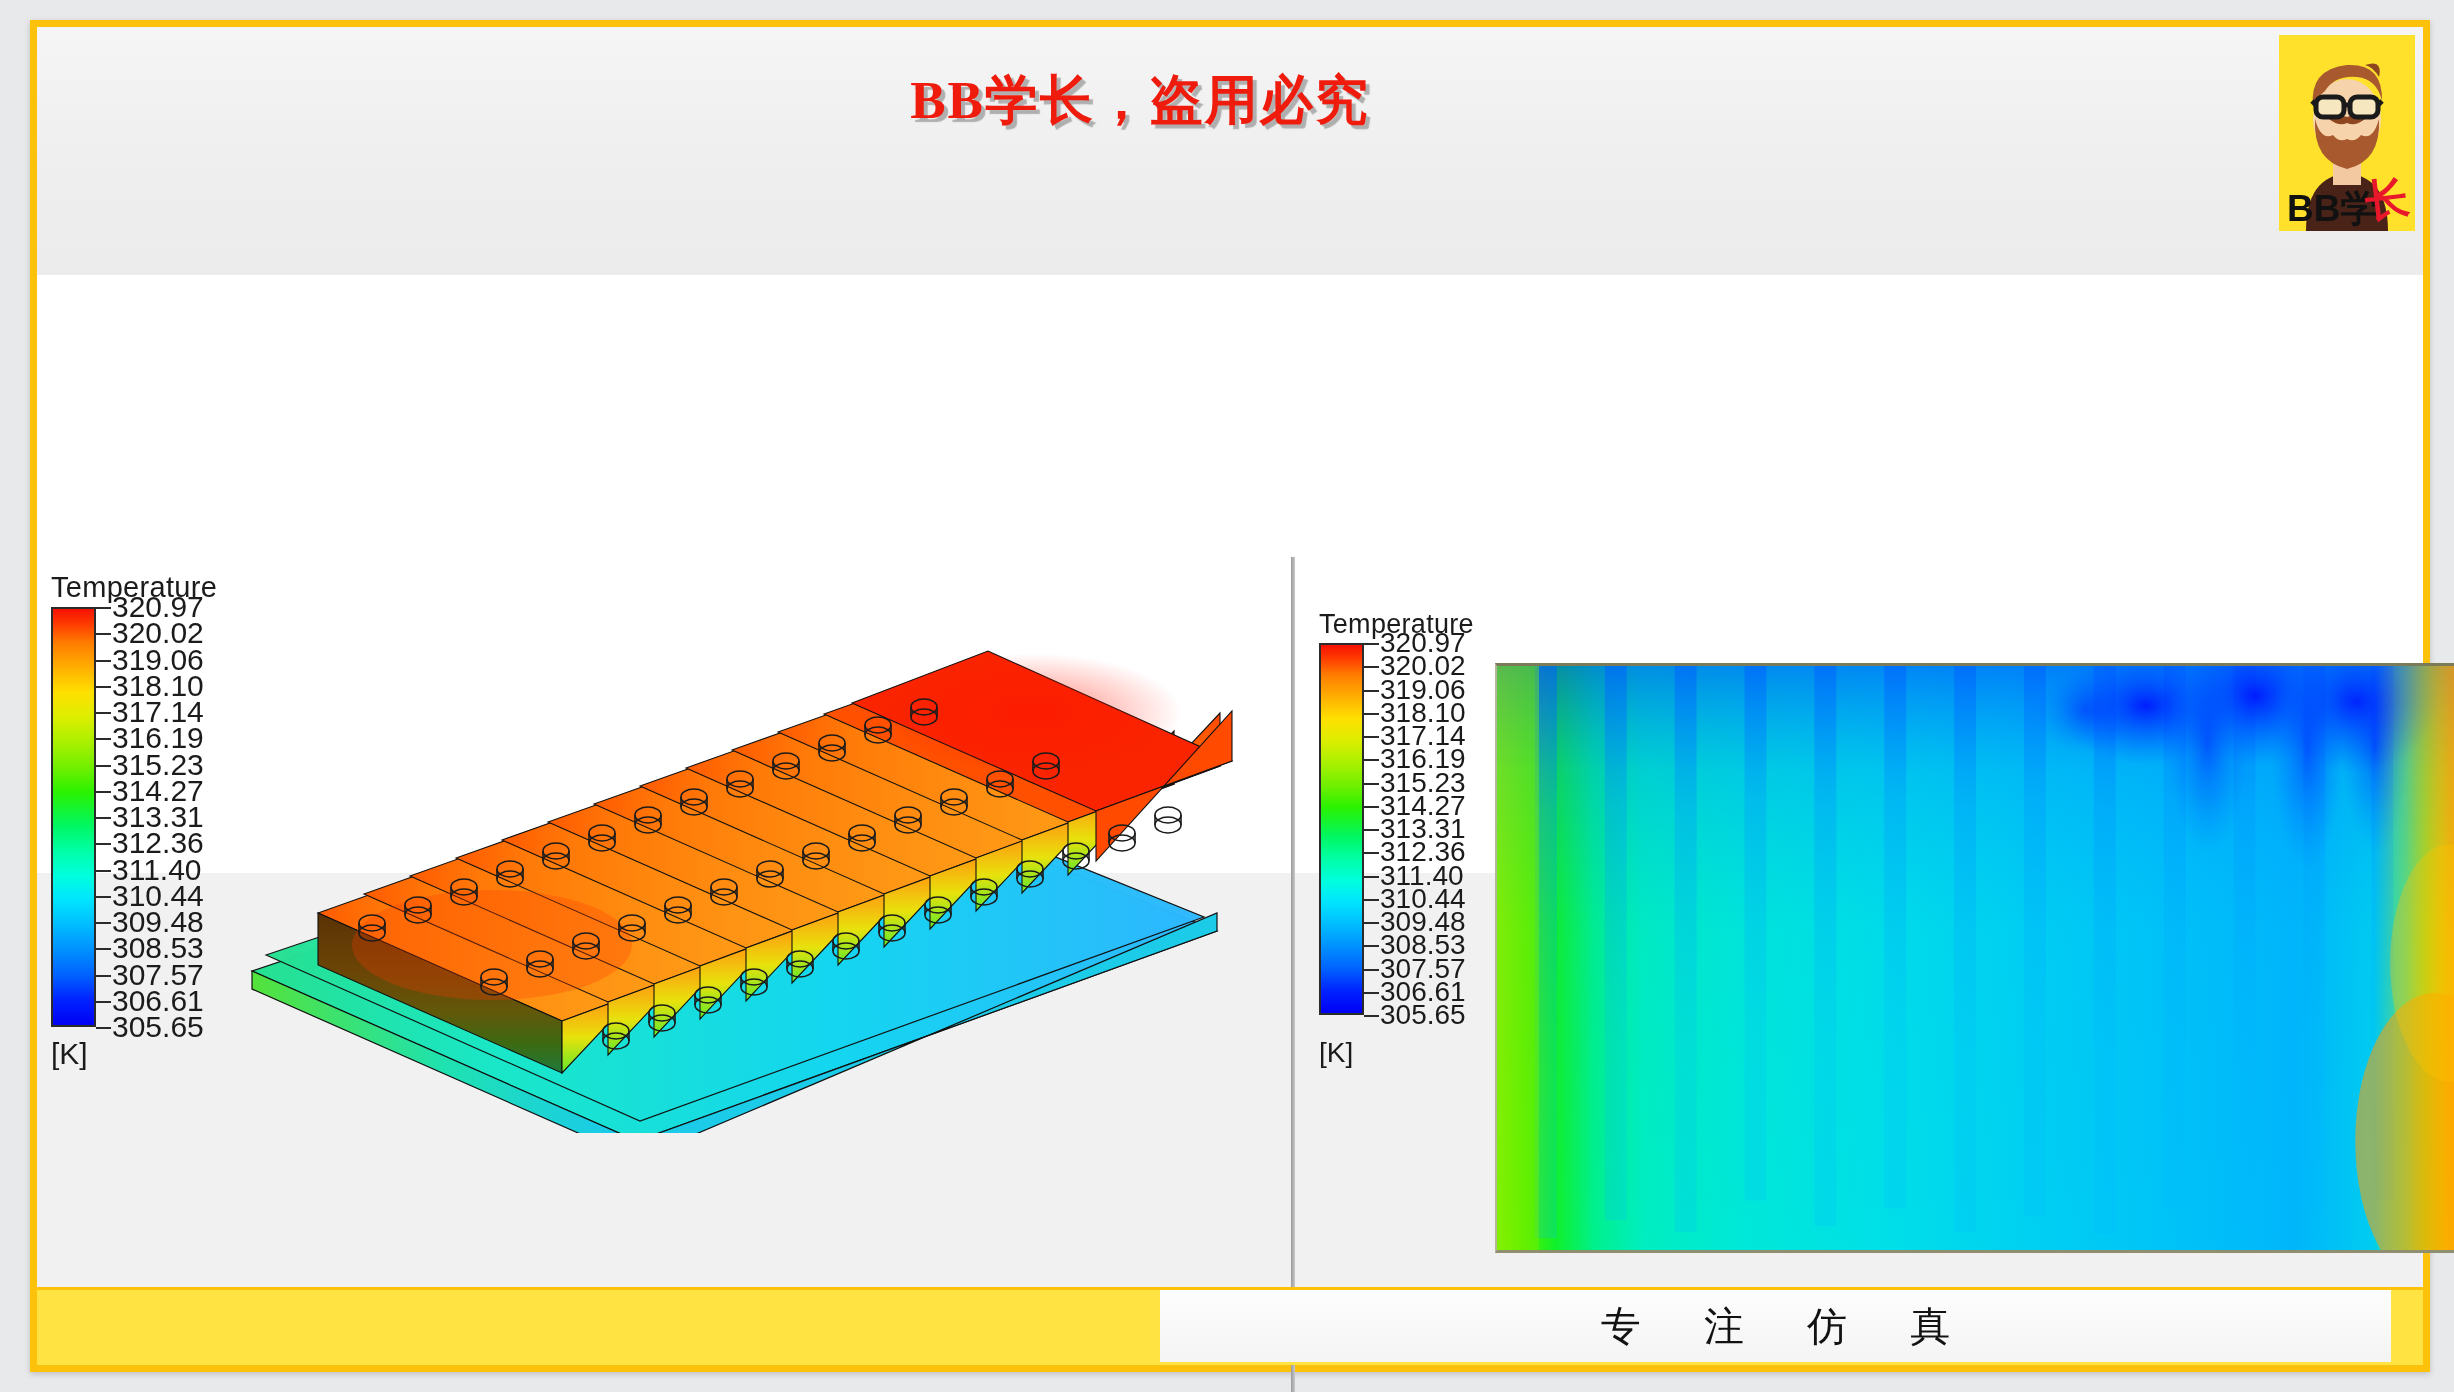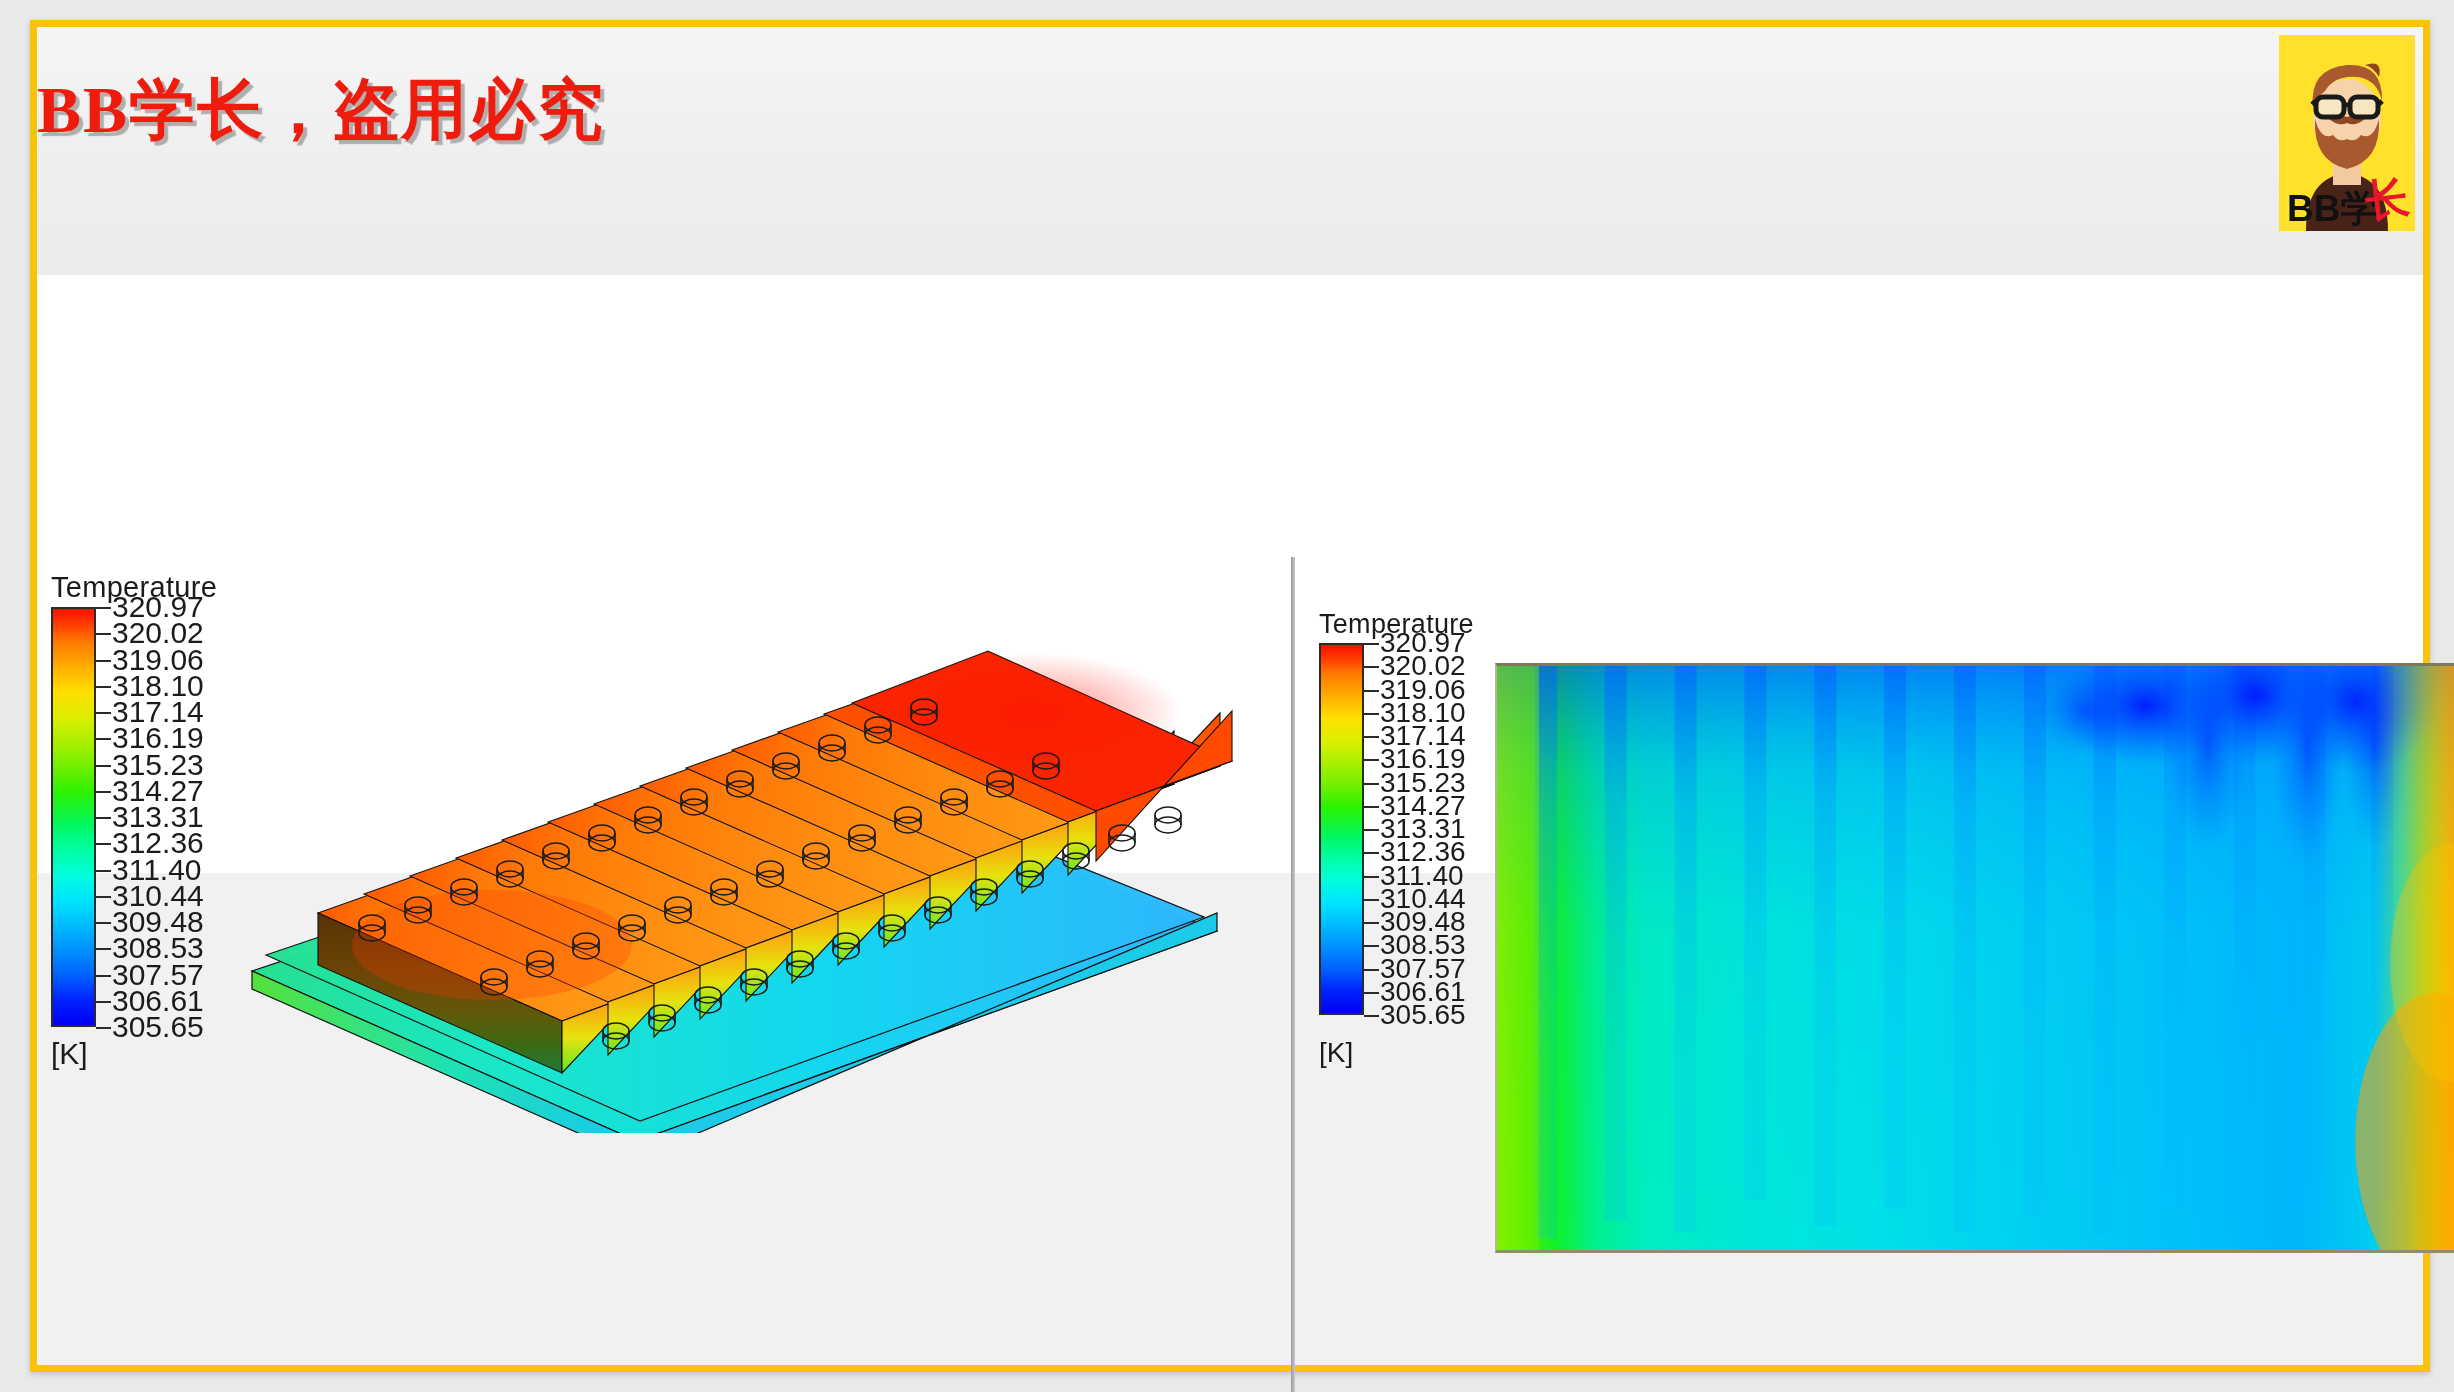--- a/index.html
+++ b/index.html
@@ -23,24 +23,25 @@
   
   #header {
     position: absolute;
     left: 0; top: 0;
     width: 100%; height: 248px;
     background: linear-gradient(180deg,#f5f5f6 0%, #eeeeef 60%, #ececec 100%);
   }
   #title {
     position: absolute;
     left: 0; right: 0; top: 38px;
+    text-align: center;
     padding-right: 180px;
     font-family: "Liberation Serif", serif;
     font-weight: bold;
-    font-size: 66px;
+    font-size: 53px;
     letter-spacing: 2px;
     color: #ef1b0c;
     text-shadow: 4px 4px 1px rgba(120,120,120,.55);
     white-space: nowrap;
   }
 
   
   #logo {
     position: absolute;
     right: 8px; top: 8px;
@@ -760,14 +761,18 @@
         <rect x="880" y="0" width="95" height="590" fill="url(#cHot)"></rect>
 
         <ellipse cx="940" cy="480" rx="80" ry="150" fill="#ffa200" opacity="0.55"></ellipse>
         <ellipse cx="955" cy="300" rx="60" ry="120" fill="#ffc400" opacity="0.35"></ellipse>
 
         <rect x="0" y="0" width="42" height="590" fill="#7cf000" opacity="0.45"></rect>
       </svg>
     </div>
   </div>
 
+  <div id="footer-band">
+    <div id="footer-white"></div>
+    <div id="footer-text">专 注 仿 真</div>
+  </div>
 
 </div>
 
 </body></html>

